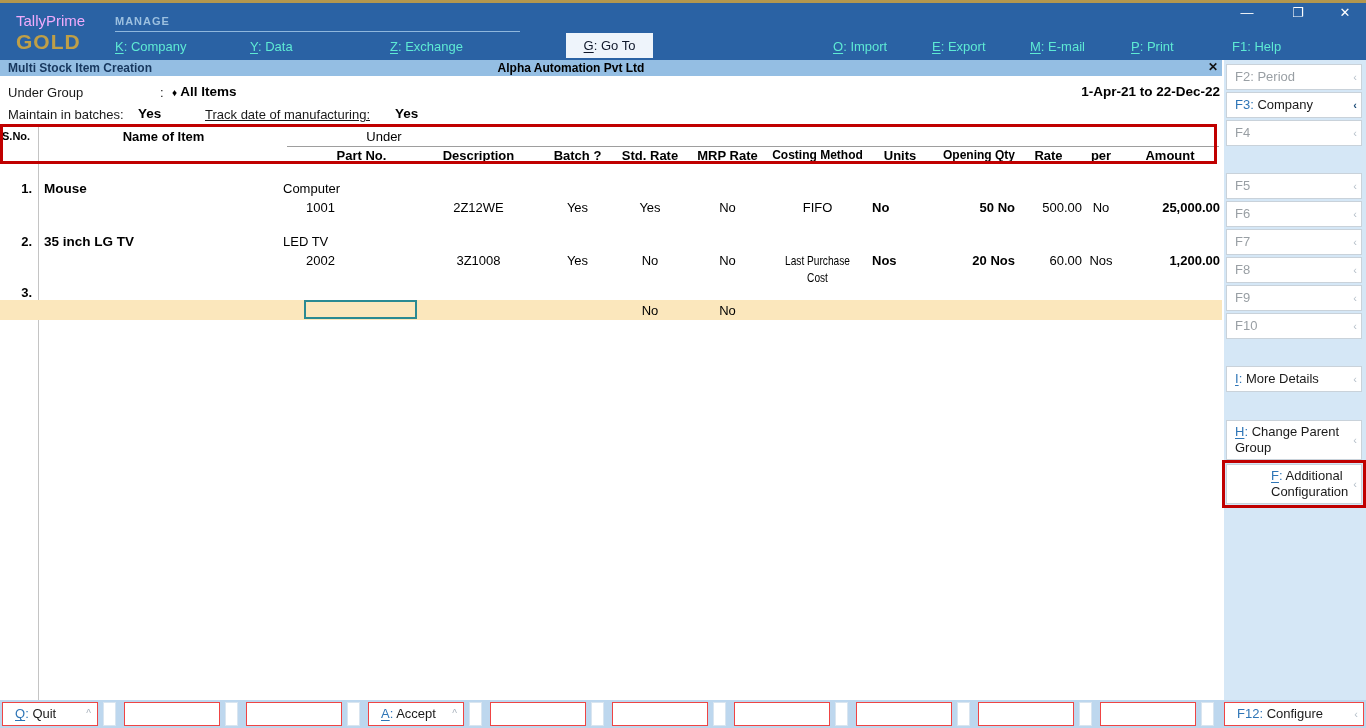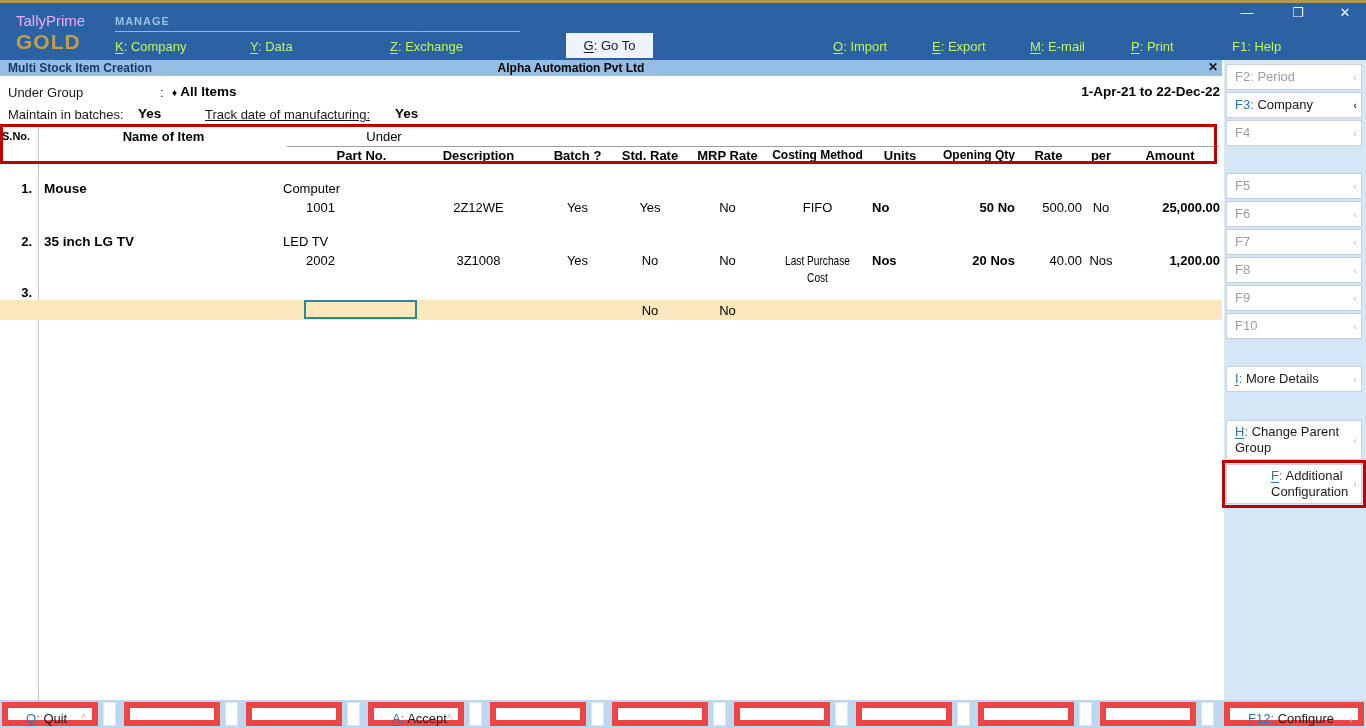--- a/index.html
+++ b/index.html
@@ -10,21 +10,21 @@
   }
   .abs { position: absolute; white-space: nowrap; }
 
   
   .goldline { position:absolute; left:0; top:0; width:1366px; height:3px; background:#b3974e; }
   .topbar  { position:absolute; left:0; top:3px; width:1366px; height:57px; background:#2a62a4; }
   .app-name { position:absolute; left:16px; top:9px; font-size:15px; color:#f0abfc; }
   .app-edition { position:absolute; left:16px; top:27px; font-size:21px; font-weight:bold; letter-spacing:1px; color:#bf9f47; }
   .manage-label { position:absolute; left:115px; top:12px; font-size:11px; font-weight:bold; letter-spacing:1px; color:#9cc0e0; }
   .manage-underline { position:absolute; left:115px; top:28px; width:405px; height:1px; background:#8fb7dd; }
-  .topmenu { position:absolute; top:34px; height:20px; line-height:20px; font-size:13px; color:#bef264; cursor:default; }
+  .topmenu { position:absolute; top:34px; height:20px; line-height:20px; font-size:13px; color:#5eead4; cursor:default; }
   .hk { text-decoration: underline; text-underline-offset: 2px; }
   .goto-btn { position:absolute; left:566px; top:30px; width:87px; height:25px; line-height:25px;
               background:#eef4fb; color:#0f172a; text-align:center; font-size:13px; }
   .win-controls span { position:absolute; top:2px; color:#ffffff; font-size:13px; width:20px; text-align:center; cursor:default; }
 
   
   .strip { position:absolute; left:0; top:60px; width:1222px; height:16px; background:#94bee3; }
   .strip-title { position:absolute; left:8px; top:1px; font-size:12px; font-weight:bold; color:#17375e; }
   .strip-company { position:absolute; left:0; right:80px; top:1px; text-align:center; font-size:12px; font-weight:bold; color:#000; }
   .strip-close { position:absolute; right:4px; top:0px; font-size:12px; font-weight:bold; color:#111; cursor:default; }
@@ -68,22 +68,22 @@
           font-size:13px; padding:3px 16px 3px 8px; line-height:17px; cursor:default; }
   .sbtn .chev { position:absolute; right:4px; top:50%; transform:translateY(-50%); font-size:11px; color:#b5bfc9; }
   .sbtn.disabled { color:#999fa4; }
   .sbtn .key { color:#2e75b6; }
   .sbtn.disabled .key { color:#999fa4; }
   .sbtn.two-line { line-height:16px; white-space:normal; }
   .sbtn.f3 .chev { color:#1f4e79; font-weight:bold; }
 
   
   .bottombar { position:absolute; left:0; top:700px; width:1366px; height:28px; background:#bdd7ee; }
-  .bbtn { position:absolute; top:2px; height:24px; background:#ffffff; border:6px solid #ef4444;
-          font-size:13px; line-height:22px; padding-left:18px; cursor:default; }
+  .bbtn { position:absolute; top:2px; height:24px; background:#ffffff; border:1px solid #ef4444;
+          font-size:13px; line-height:22px; padding-left:12px; cursor:default; }
   .bstrip { position:absolute; top:2px; width:13px; height:24px; background:#ffffff; border:1px solid #d9e5f0; }
   .bbtn .key { color:#2e75b6; }
   .bbtn .caret { position:absolute; right:6px; top:0; color:#a8b2bc; font-size:10px; }
   .bbtn .chev { position:absolute; right:5px; top:0; color:#b5bfc9; font-size:11px; }
 
   
   .watermark { position:absolute; left:1073px; top:646px; z-index:9; pointer-events:none; }
   .wm1 { font-size:22px; color:rgba(130,135,140,0.65); }
   .wm2 { font-size:14.5px; color:rgba(130,140,150,0.60); margin-top:4px; }
 </style>
@@ -178,21 +178,21 @@
     <div class="cell lineA c-name">35 inch LG TV</div>
     <div class="cell lineA c-under">LED TV</div>
     <div class="cell lineB c-part">2002</div>
     <div class="cell lineB c-desc">3Z1008</div>
     <div class="cell lineB c-batch">Yes</div>
     <div class="cell lineB c-std">No</div>
     <div class="cell lineB c-mrp">No</div>
     <div class="cell lineB c-cost"><span class="condensed">Last Purchase Cost</span></div>
     <div class="cell lineB c-units">Nos</div>
     <div class="cell lineB c-qty">20 Nos</div>
-    <div class="cell lineB c-rate">40.00</div>
+    <div class="cell lineB c-rate">60.00</div>
     <div class="cell lineB c-per">Nos</div>
     <div class="cell lineB c-amt">1,200.00</div>
   </div>
 
   <div class="ncell" style="left:0; top:284px; width:32px; text-align:right; font-weight:bold;">3.</div>
 
   <div class="active-row">
     <div class="active-cell"></div>
     <div class="ncell" style="left:610px; top:2px; width:80px; text-align:center;">No</div>
     <div class="ncell" style="left:690px; top:2px; width:75px; text-align:center;">No</div>

